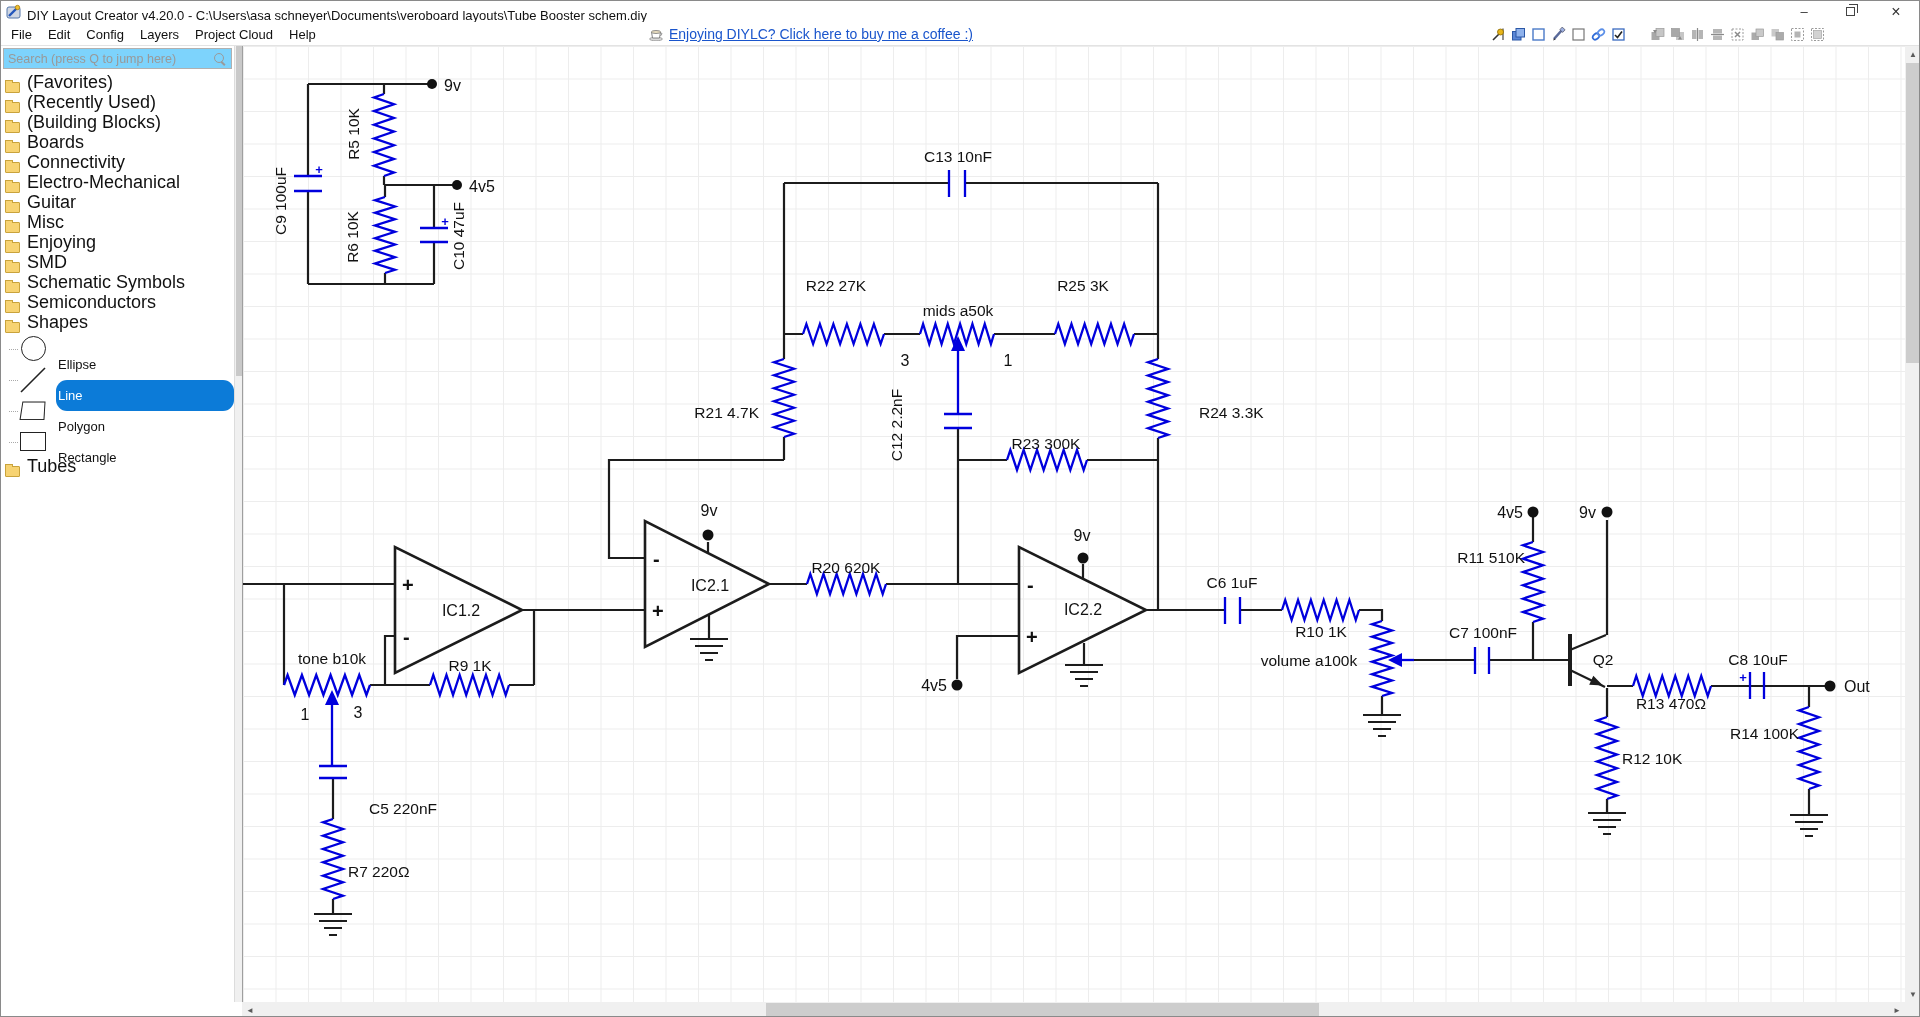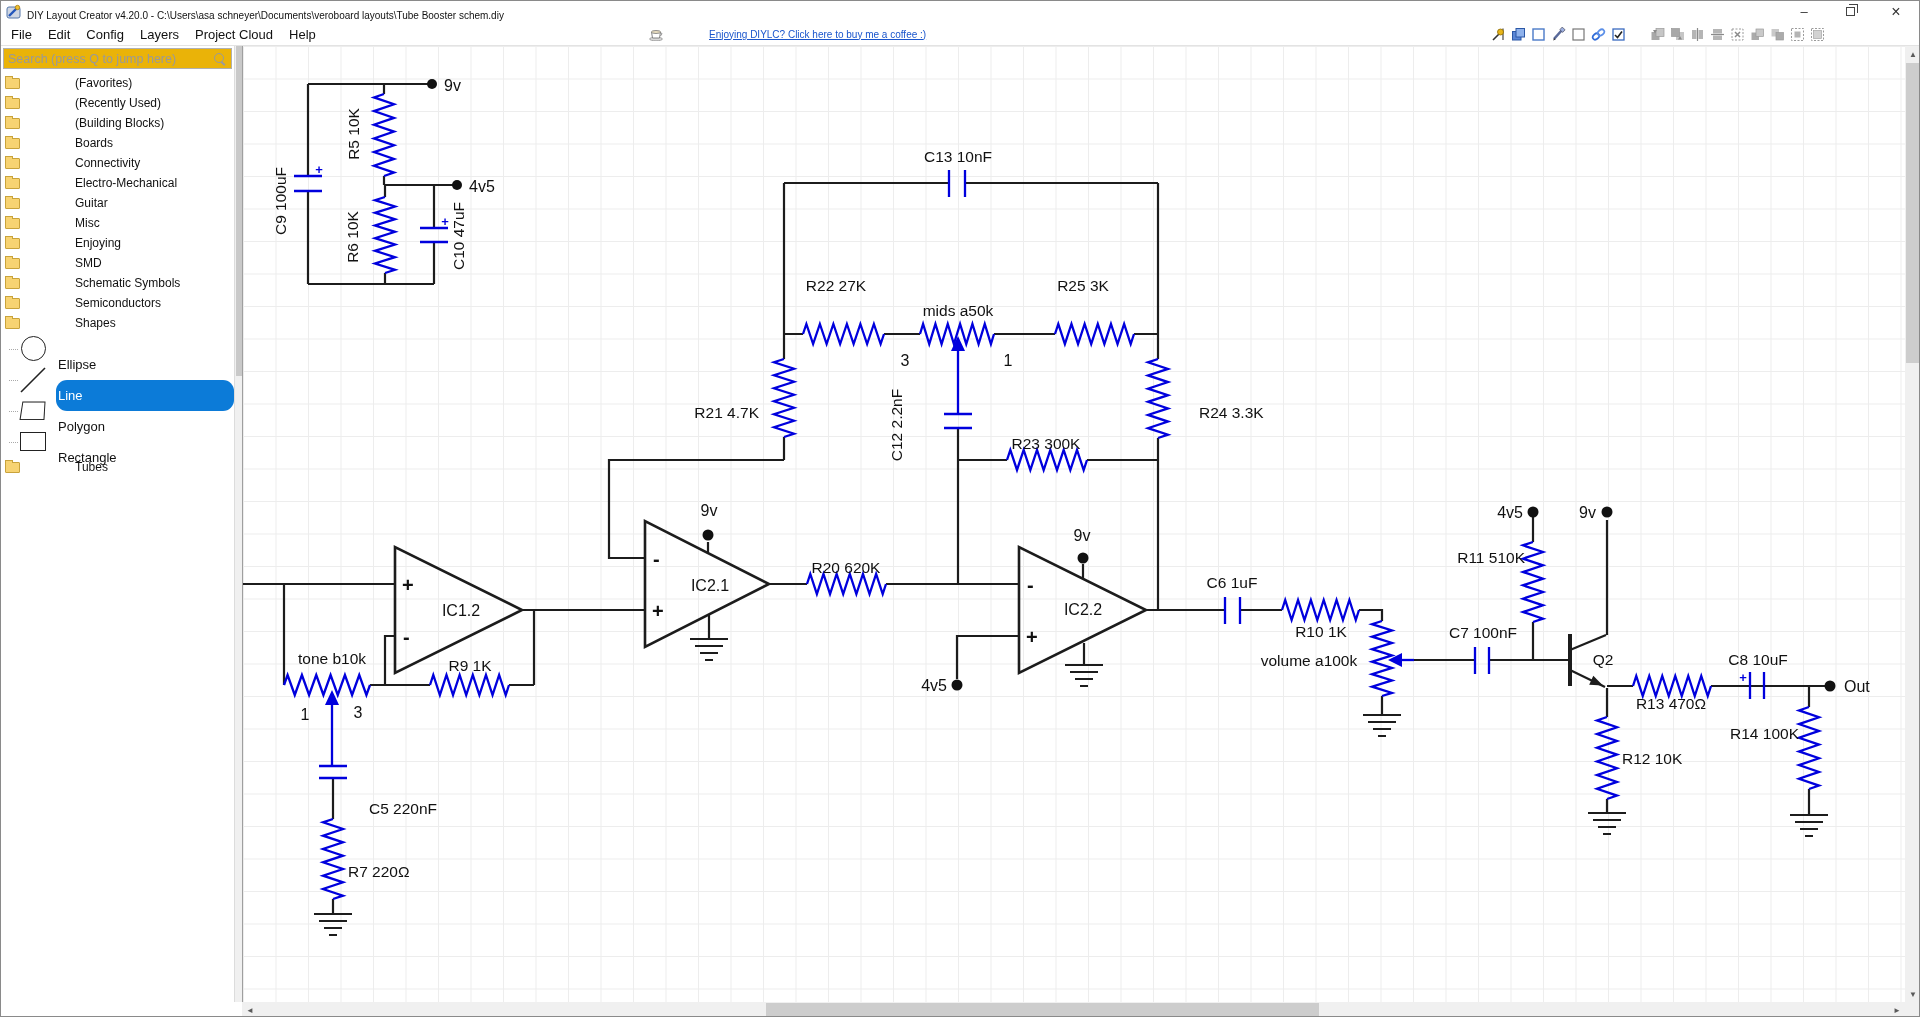--- a/index.html
+++ b/index.html
@@ -2,46 +2,46 @@
 <html><head>
 <meta charset="utf-8">
 <style>
   html,body{margin:0;padding:0;background:#d8d8d8;}
   *{box-sizing:border-box;}
   #window{position:relative;width:1920px;height:1017px;background:#ffffff;
     font-family:"Liberation Sans",sans-serif;color:#1a1a1a;overflow:hidden;border:1px solid #8a8a8a;}
   
   #titlebar{position:absolute;left:0;top:0;width:100%;height:21px;background:#ffffff;display:flex;align-items:center;}
   #app-icon{width:15px;height:15px;margin:0 6px 0 5px;flex:0 0 auto;}
-  #title-text{font-size:10px;color:#111;white-space:nowrap;margin-top:8px;}
+  #title-text{font-size:13px;color:#111;white-space:nowrap;margin-top:8px;}
   #win-buttons{position:absolute;right:0;top:0;height:21px;display:flex;}
   .winbtn{width:46px;height:21px;display:flex;align-items:center;justify-content:center;font-size:13px;color:#333;}
   .restore-glyph{position:relative;width:9px;height:9px;border:1px solid #444;background:#fff;}
   .restore-glyph::before{content:'';position:absolute;left:2px;top:-4px;width:8px;height:8px;border:1px solid #444;border-left:none;border-bottom:none;}
   
   #menurow{position:absolute;left:0;top:21px;width:100%;height:24px;background:#ffffff;border-bottom:1px solid #e3e3e3;}
   #menus{position:absolute;left:2px;top:0;height:24px;display:flex;align-items:center;}
   .menu-item{padding:0 8px;font-size:13px;color:#111;}
   #donate{position:absolute;left:648px;top:2px;height:20px;display:flex;align-items:center;gap:5px;}
-  #donate a{font-size:10px;color:#1a55cc;text-decoration:underline;margin-left:40px;}
+  #donate a{font-size:14px;color:#1a55cc;text-decoration:underline;}
   #toolbar{position:absolute;left:1490px;top:3px;height:19px;display:flex;align-items:center;gap:5px;}
   .tb-gap{width:14px;}
   .tbi{width:15px;height:15px;display:inline-block;}
   
   #sidebar{position:absolute;left:0;top:45px;width:233px;height:972px;background:#ffffff;}
   #sidebar-scroll{position:absolute;left:233px;top:45px;width:8px;height:956px;background:#f0f0f0;border-left:1px solid #dcdcdc;}
   #sidebar-scroll .thumb{position:absolute;left:1px;top:0;width:6px;height:330px;background:#c9c9c9;}
-  #search-box{position:absolute;left:2px;top:2px;width:229px;height:21px;border:1px solid #b0b0b0;background:#eab308;display:flex;align-items:center;}
+  #search-box{position:absolute;left:2px;top:2px;width:229px;height:21px;border:1px solid #b0b0b0;background:#7dd3fc;display:flex;align-items:center;}
   #search-input{flex:1;border:none;outline:none;font-size:12.5px;color:#444;padding:0 4px;font-family:"Liberation Sans",sans-serif;background:transparent;}
   #search-input::placeholder{color:#999;}
   .mag{position:relative;width:14px;height:14px;margin-right:4px;flex:0 0 auto;}
   .mag::before{content:'';position:absolute;left:1px;top:1px;width:8px;height:8px;border:1.5px solid #9a9a9a;border-radius:50%;}
   .mag::after{content:'';position:absolute;left:9px;top:9px;width:5px;height:1.8px;background:#9a9a9a;transform:rotate(45deg);transform-origin:0 0;}
   #tree{position:absolute;left:0;top:27px;width:233px;}
-  .t-row{display:flex;align-items:center;height:20px;padding-left:4px;font-size:12px;color:#111;white-space:nowrap;gap:48px;}
+  .t-row{display:flex;align-items:flex-end;height:20px;padding-left:4px;font-size:18px;color:#111;white-space:nowrap;}
   .folder{position:relative;width:15px;height:11px;background:#f7d372;border:1px solid #c9a33b;border-radius:1px;margin-right:7px;flex:0 0 auto;}
   .folder::before{content:'';position:absolute;left:-1px;top:-3px;width:6px;height:2px;background:#f7d372;border:1px solid #c9a33b;border-bottom:none;}
   .s-row{display:flex;align-items:center;height:31px;position:relative;}
   .s-icon{width:30px;height:28px;margin-left:17px;margin-right:8px;display:flex;align-items:center;justify-content:center;flex:0 0 auto;position:relative;}
   .s-row::before{content:'';position:absolute;left:8px;top:50%;width:9px;border-top:1px dotted #a9a9a9;}
   .s-label{font-size:13px;color:#111;flex:1;height:100%;display:flex;align-items:center;padding-left:2px;margin-top:32px;}
   .s-row.selected .s-label{background:#0c7bd8;color:#fff;border-radius:11px;}
   .icon-ellipse{width:25px;height:25px;border:1.6px solid #222;border-radius:50%;}
   .icon-rect{width:26px;height:19px;border:1.6px solid #222;}
   .icon-poly{width:24px;height:19px;border:1.6px solid #222;transform:perspective(60px) rotateX(14deg) skewX(-6deg);}

